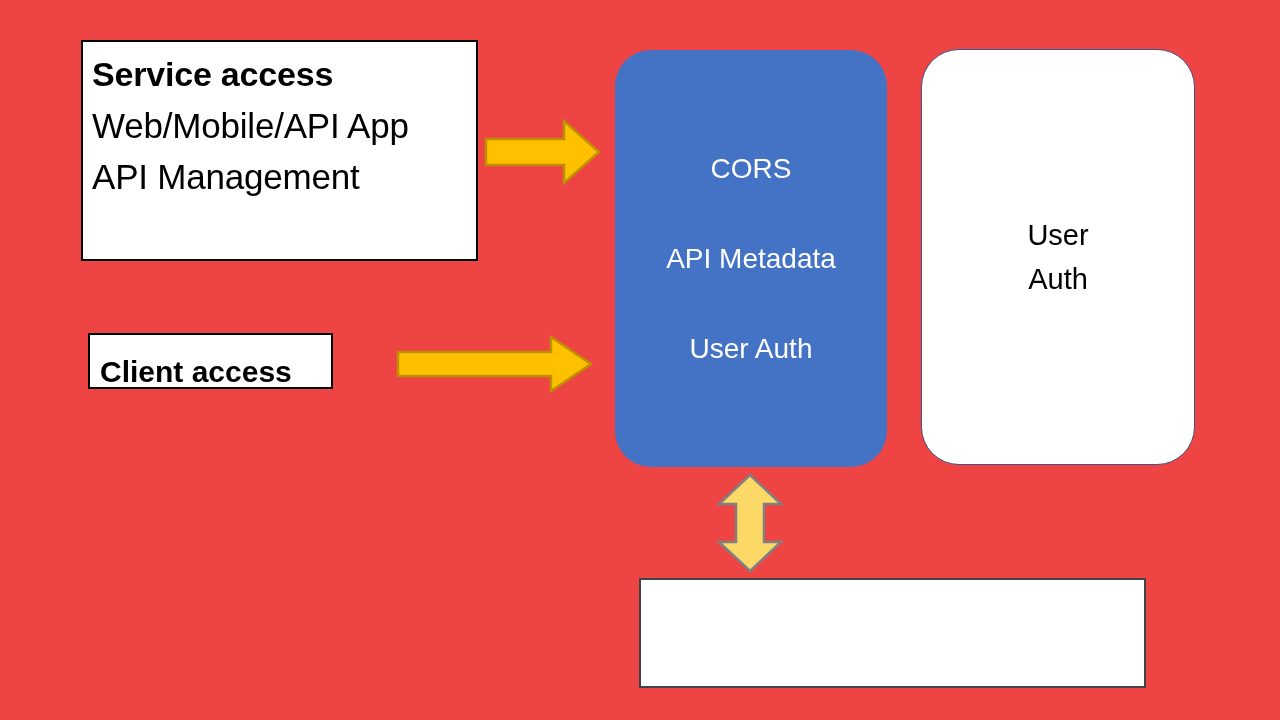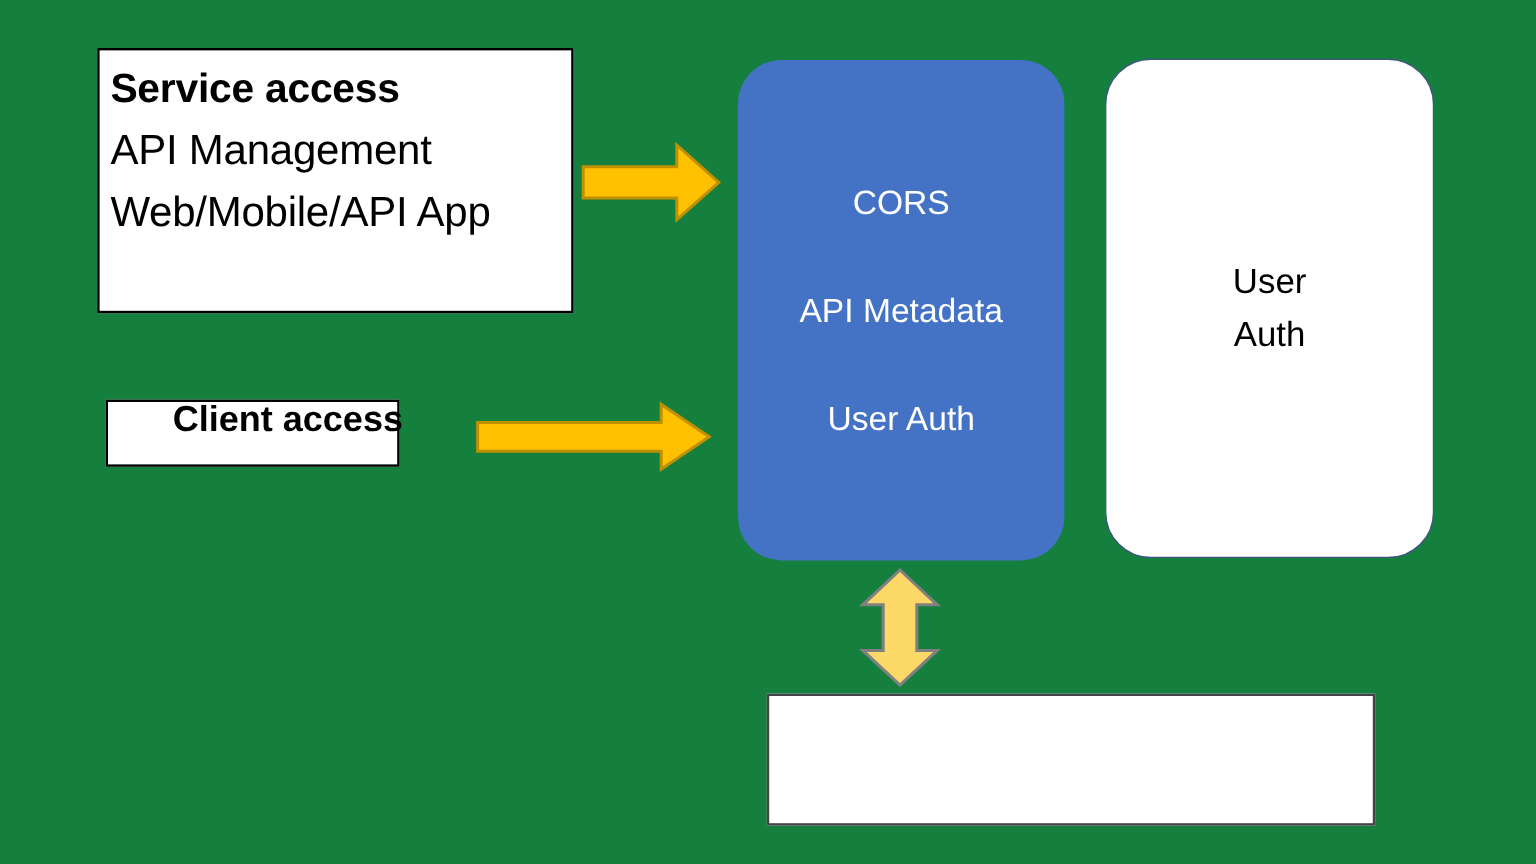--- a/index.html
+++ b/index.html
@@ -9,21 +9,21 @@
     background: #ffffff;
   }
   body {
     font-family: "Liberation Sans", sans-serif;
     -webkit-font-smoothing: antialiased;
   }
   #canvas {
     position: relative;
     width: 1280px;
     height: 720px;
-    background: #15803d;
+    background: #ef4444;
     overflow: hidden;
   }
 
   
   .box {
     position: absolute;
     box-sizing: border-box;
     background: #ffffff;
   }
 
@@ -86,23 +86,22 @@
     top: 333px;
     width: 245px;
     height: 56px;
   }
   #client-access-text {
     left: 88px;
     top: 333px;
     width: 245px;
     height: 56px;
     display: flex;
-    align-items: flex-start;
+    align-items: flex-end;
     padding-left: 12px;
-    margin-left: 44px;
   }
   #client-access-text .line {
     font-size: 30px;
     font-weight: bold;
     line-height: 34px;
   }
 
   
   #platform-box {
     left: 615px;
@@ -198,22 +197,22 @@
   }
 </style>
 </head>
 <body>
 
 <div id="canvas">
 
   <div class="box box-black" id="service-access-box"></div>
   <div class="text-lines" id="service-access-text">
     <span class="line heading">Service access</span>
+    <span class="line">Web/Mobile/API App</span>
     <span class="line">API Management</span>
-    <span class="line">Web/Mobile/API App</span>
   </div>
 
   <div class="box box-black" id="client-access-box"></div>
   <div class="text-lines" id="client-access-text">
     <span class="line">Client access</span>
   </div>
 
   <div class="arrow" id="arrow-service">
     <svg viewBox="0 0 117 68" width="117" height="68" xmlns="http://www.w3.org/2000/svg">
       <polygon points="2,21 80,21 80,3 115,34 80,65 80,47 2,47" fill="#ffc000" stroke="#bf9000" stroke-width="2.5" stroke-linejoin="miter"></polygon>

